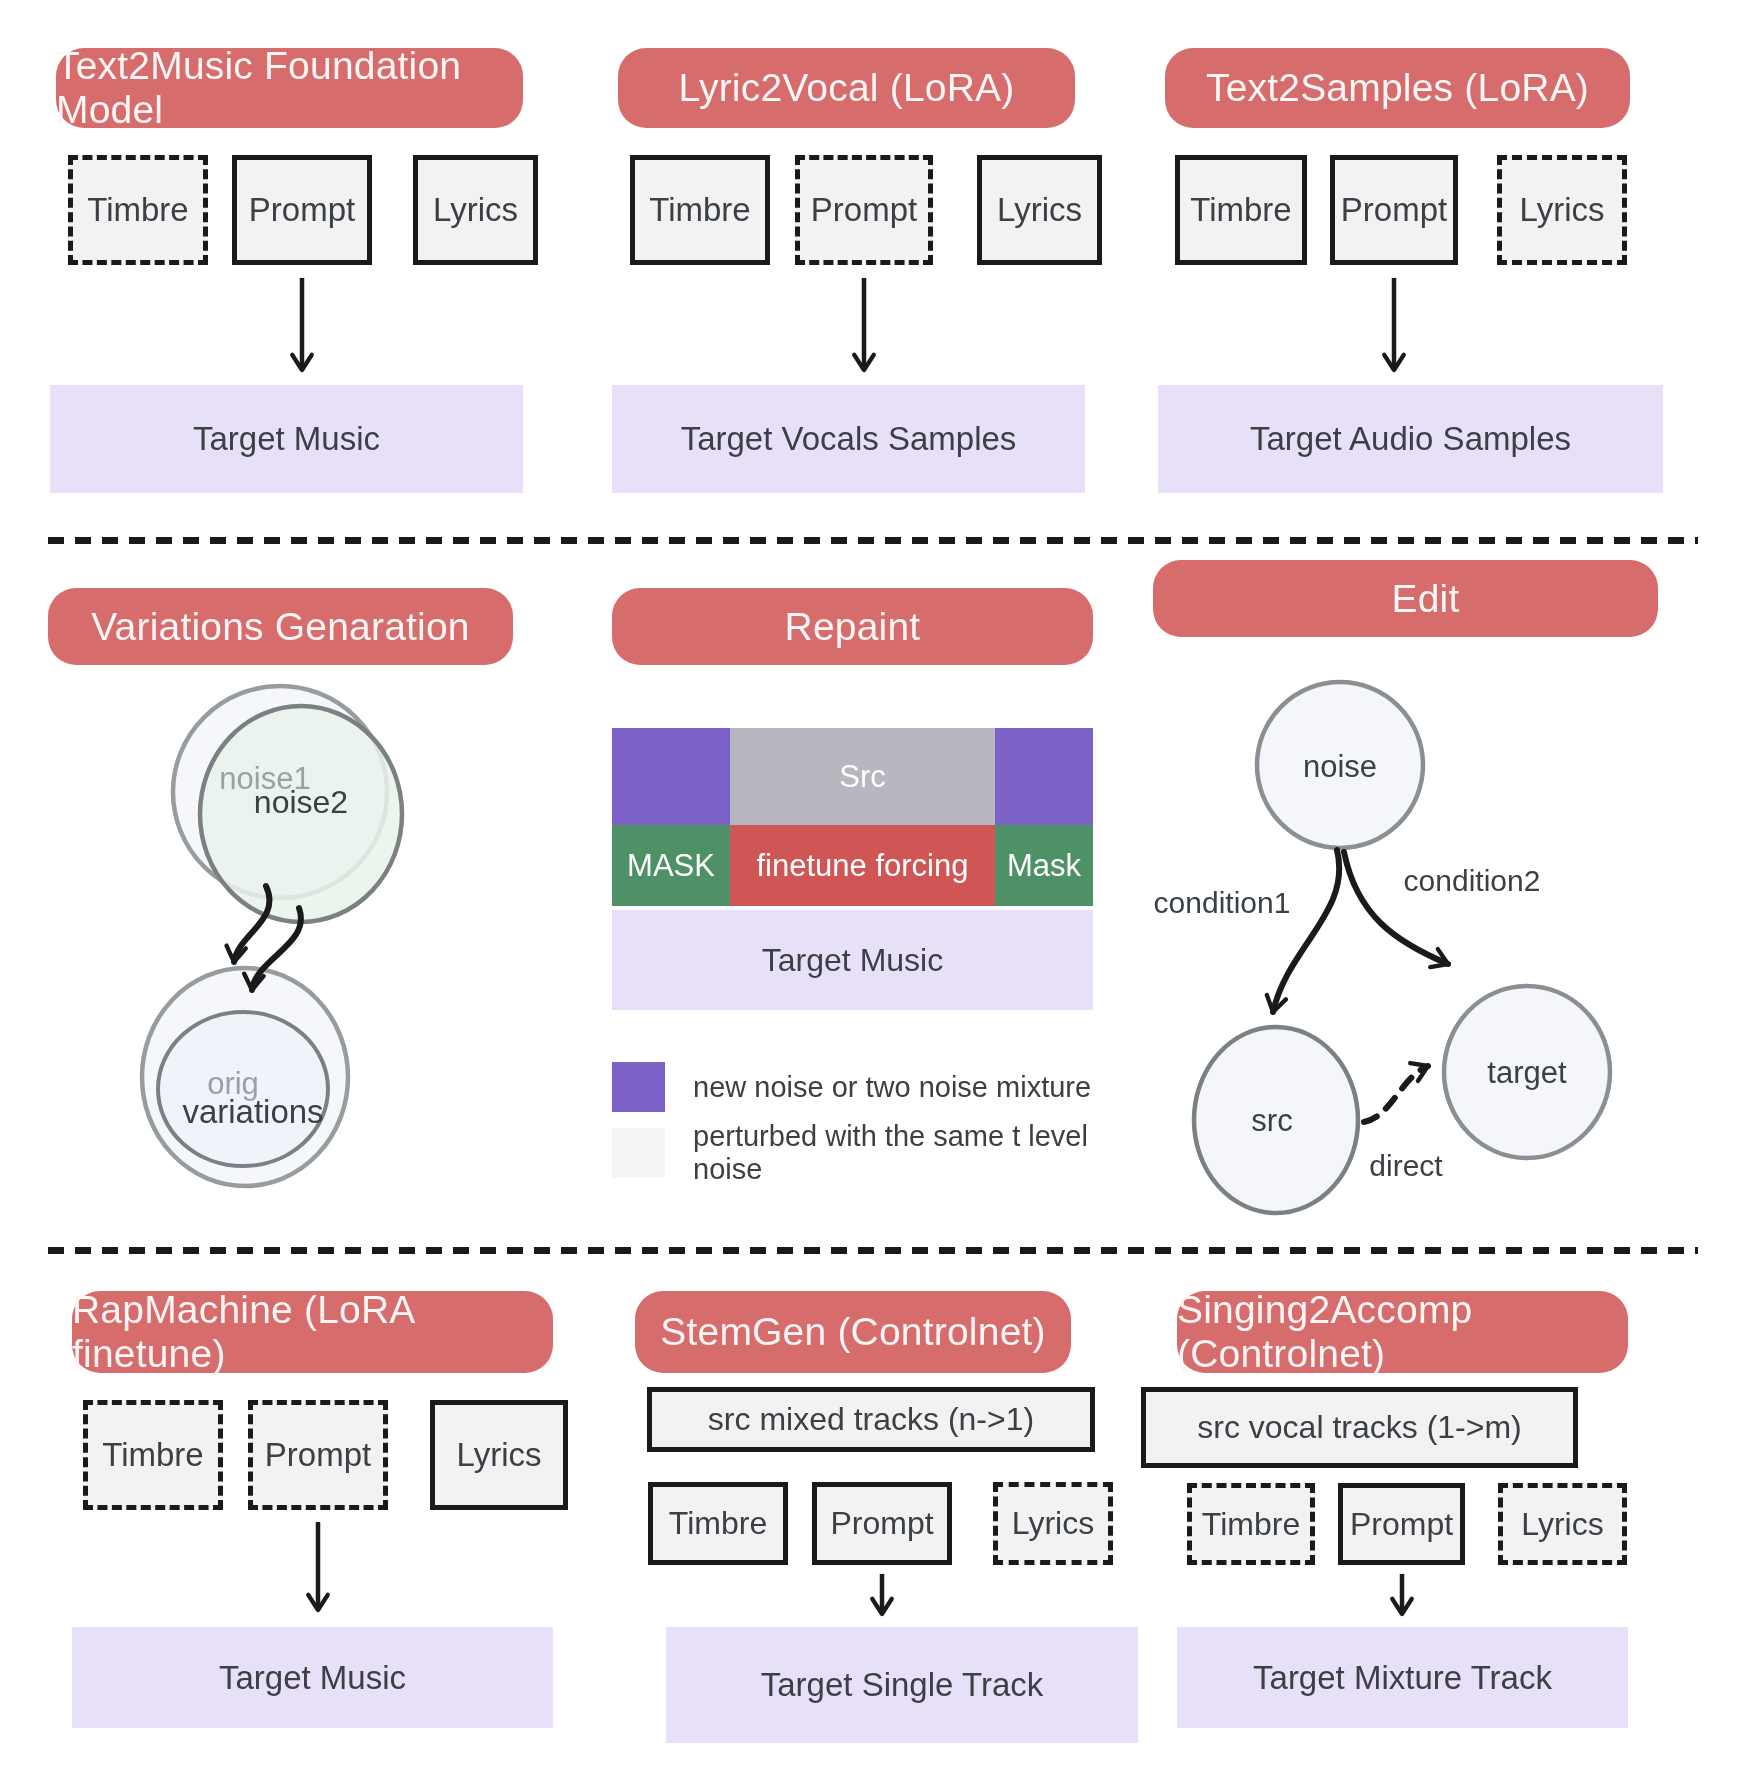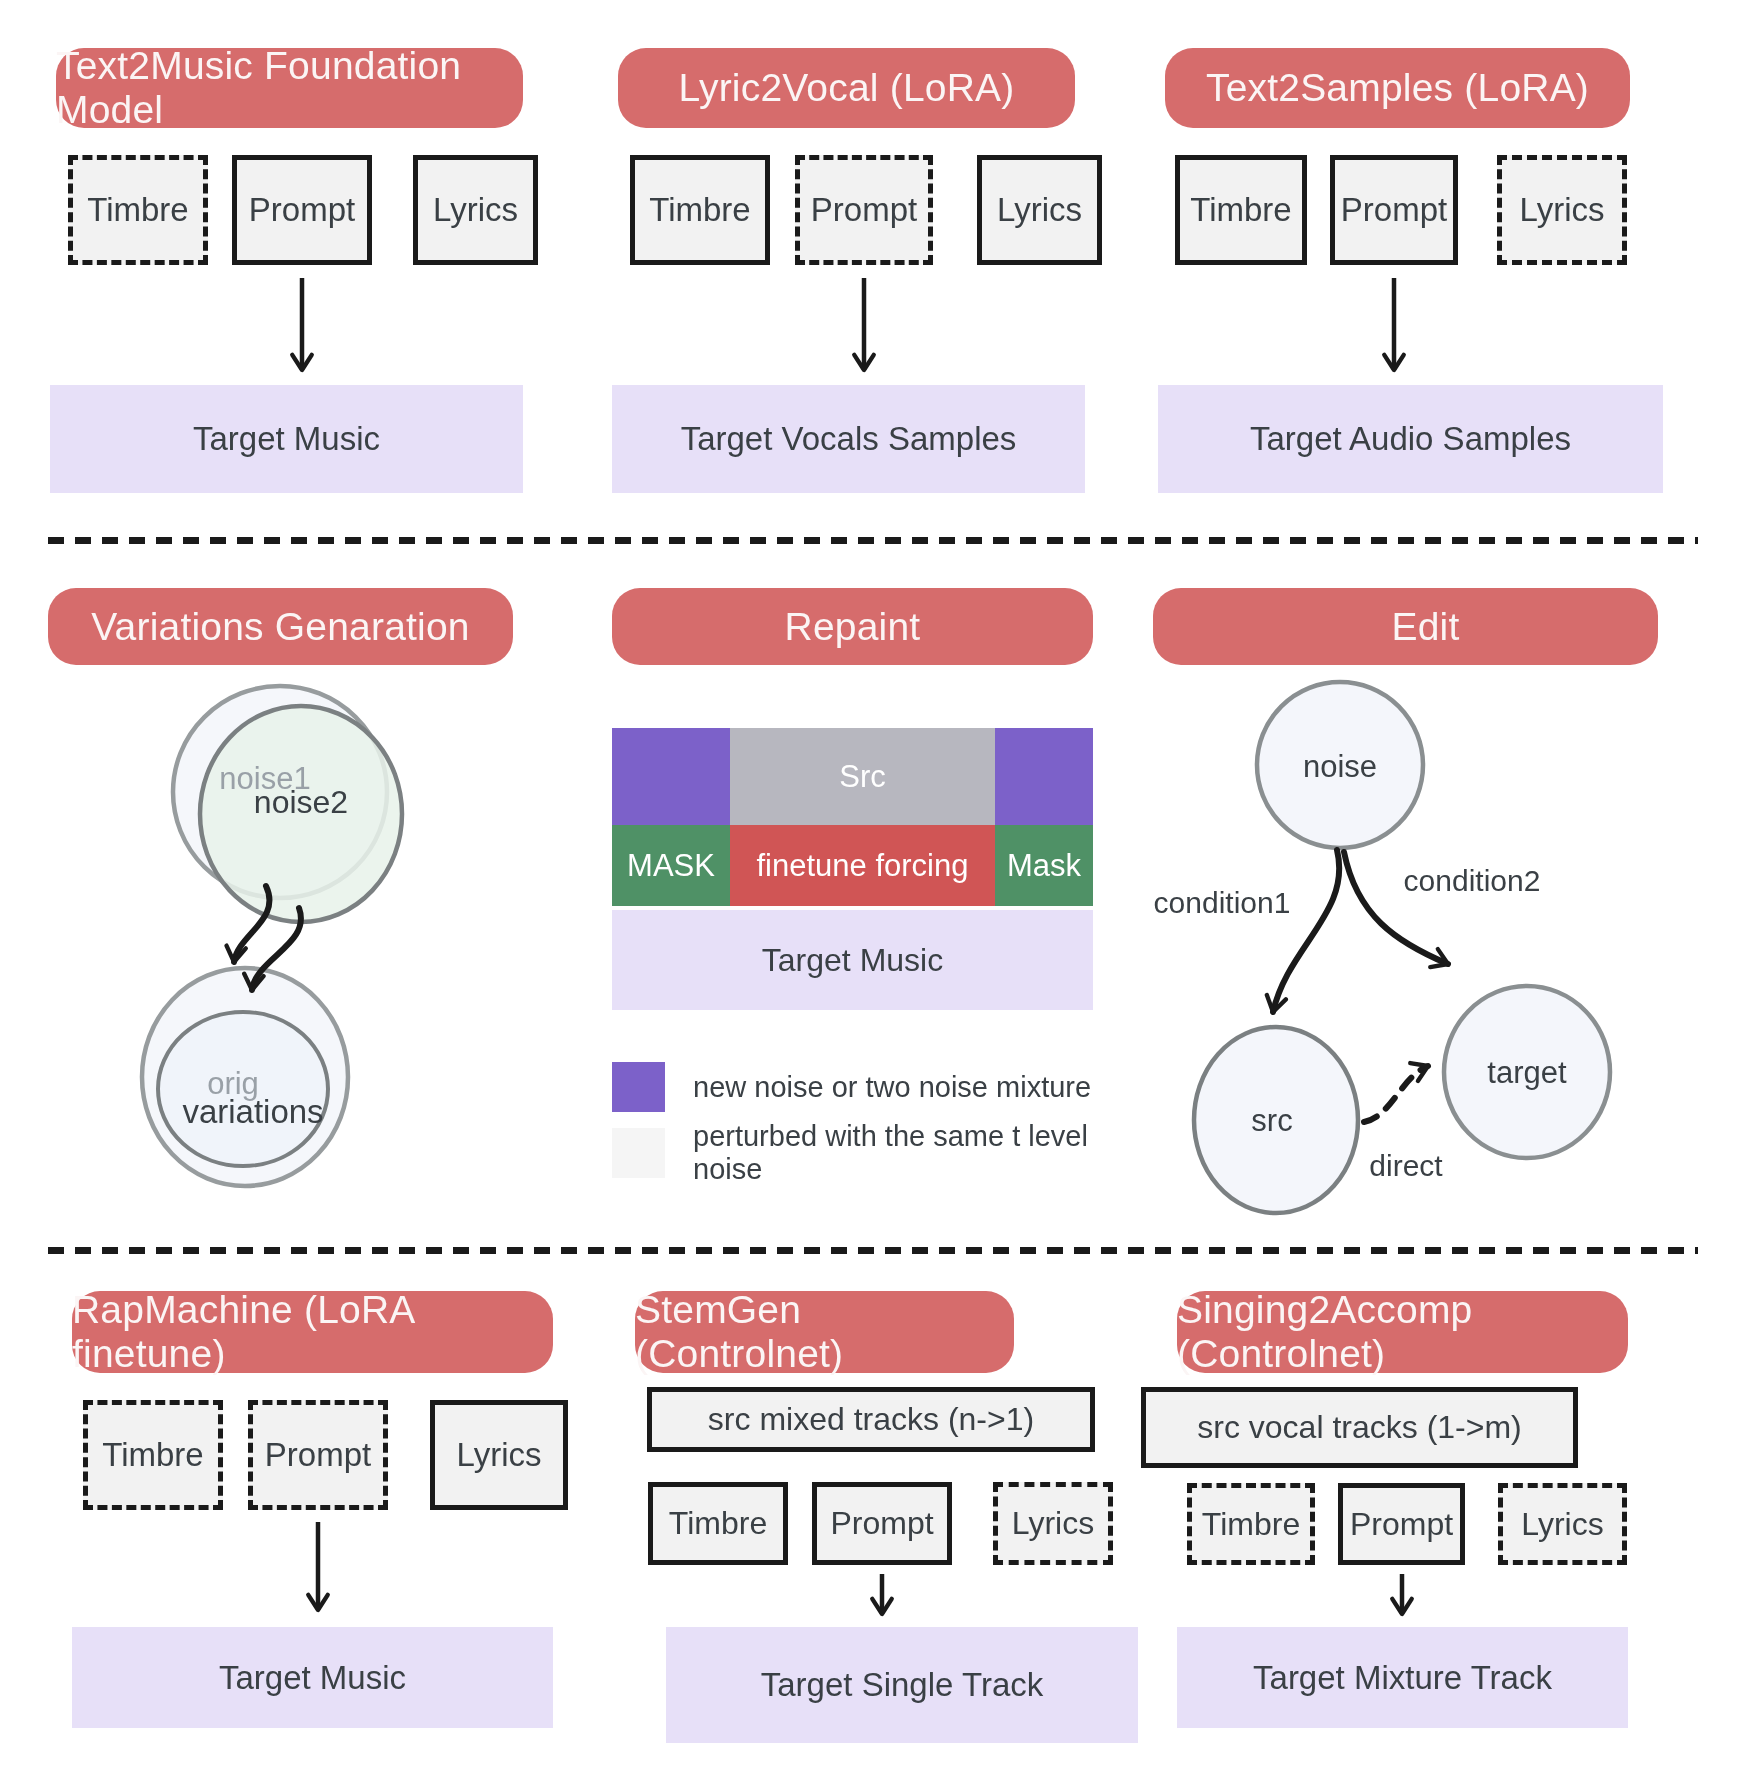--- a/index.html
+++ b/index.html
@@ -106,42 +106,42 @@
     <div class="abs cell red" style="left:730px;top:825px;width:265px;height:81px;">finetune forcing</div>
     <div class="abs cell green" style="left:995px;top:825px;width:98px;height:81px;">Mask</div>
     <div class="abs target" style="left:612px;top:910px;width:481px;height:100px;font-size:32px;">Target Music</div>
     <div class="abs swatch" style="left:612px;top:1062px;width:53px;height:50px;background:var(--purple,#7c61c9);"></div>
     <div class="abs legend-label" style="left:693px;top:1062px;width:420px;height:50px;">new noise or two noise mixture</div>
     <div class="abs swatch" style="left:612px;top:1128px;width:53px;height:50px;background:#f5f5f5;"></div>
     <div class="abs legend-label" style="left:693px;top:1128px;width:440px;height:50px;">perturbed with the same t level noise</div>
   </div>
 
   <div style="display:contents">
-    <div class="abs hdr" style="left:1153px;top:588px;width:505px;height:77px;padding-left:40px;">Edit</div>
+    <div class="abs hdr" style="left:1153px;top:560px;width:505px;height:77px;padding-left:40px;">Edit</div>
     <div class="abs float-label" style="left:1340px;top:766px;">noise</div>
     <div class="abs float-label" style="left:1272px;top:1120px;">src</div>
     <div class="abs float-label" style="left:1527px;top:1072px;">target</div>
     <div class="abs float-label" style="left:1222px;top:903px;font-size:30px;">condition1</div>
     <div class="abs float-label" style="left:1472px;top:881px;font-size:30px;">condition2</div>
     <div class="abs float-label" style="left:1406px;top:1166px;font-size:30px;">direct</div>
   </div>
 
   <div class="abs divider" style="left:48px;top:1247px;width:1650px;"></div>
 
   
   <div style="display:contents">
     <div class="abs hdr" style="left:72px;top:1291px;width:481px;height:82px;">RapMachine (LoRA finetune)</div>
     <div class="abs inbox dashed" style="left:83px;top:1400px;width:140px;height:110px;">Timbre</div>
     <div class="abs inbox dashed" style="left:248px;top:1400px;width:140px;height:110px;">Prompt</div>
     <div class="abs inbox" style="left:430px;top:1400px;width:138px;height:110px;">Lyrics</div>
     <div class="abs target" style="left:72px;top:1627px;width:481px;height:101px;">Target Music</div>
   </div>
 
   <div style="display:contents">
-    <div class="abs hdr" style="left:635px;top:1291px;width:379px;height:82px;">StemGen (Controlnet)</div>
+    <div class="abs hdr" style="left:635px;top:1291px;width:436px;height:82px;">StemGen (Controlnet)</div>
     <div class="abs widebox" style="left:647px;top:1387px;width:448px;height:65px;">src mixed tracks (n-&gt;1)</div>
     <div class="abs inbox small" style="left:648px;top:1482px;width:140px;height:83px;">Timbre</div>
     <div class="abs inbox small" style="left:812px;top:1482px;width:140px;height:83px;">Prompt</div>
     <div class="abs inbox small dashed" style="left:993px;top:1482px;width:120px;height:83px;">Lyrics</div>
     <div class="abs target" style="left:635px;top:1627px;width:472px;height:116px;margin-left:31px;">Target Single Track</div>
   </div>
 
   <div style="display:contents">
     <div class="abs hdr" style="left:1177px;top:1291px;width:451px;height:82px;">Singing2Accomp (Controlnet)</div>
     <div class="abs widebox" style="left:1141px;top:1387px;width:437px;height:81px;">src vocal tracks (1-&gt;m)</div>

